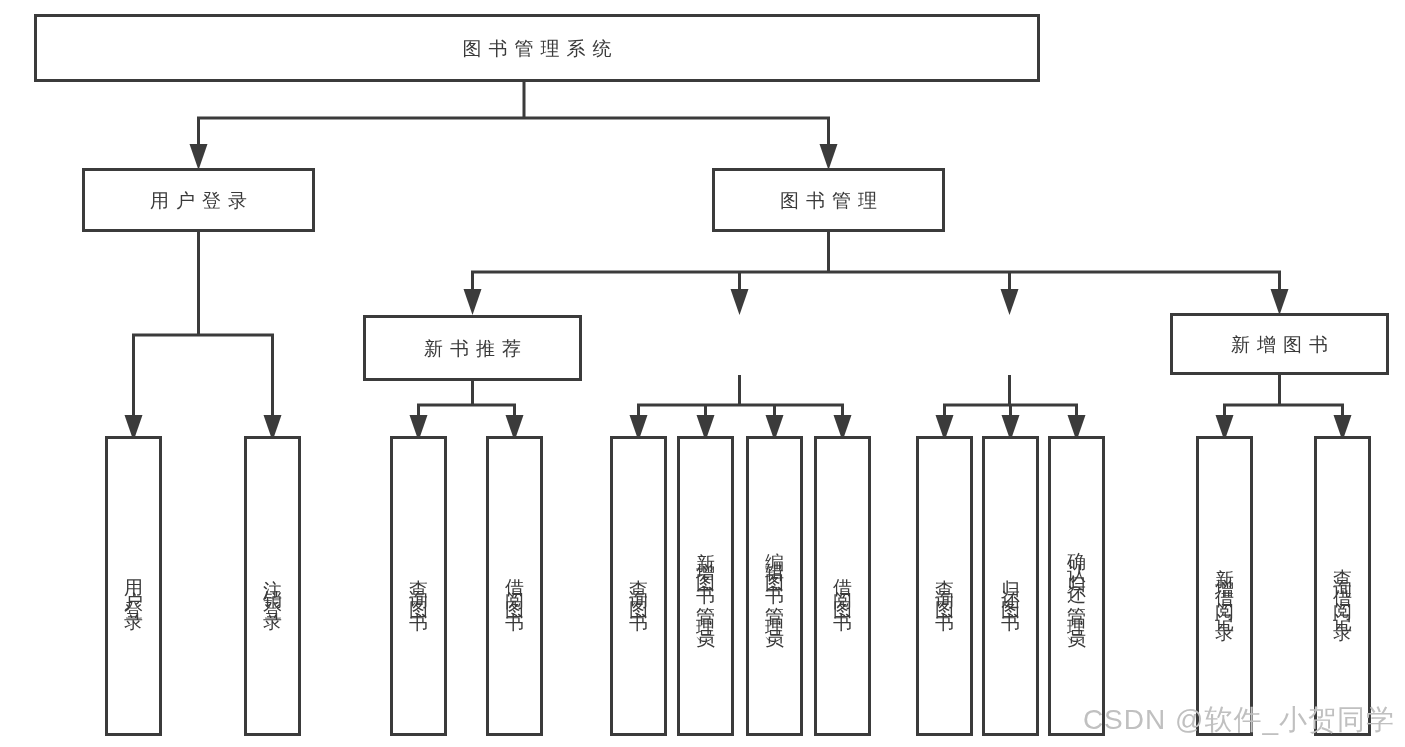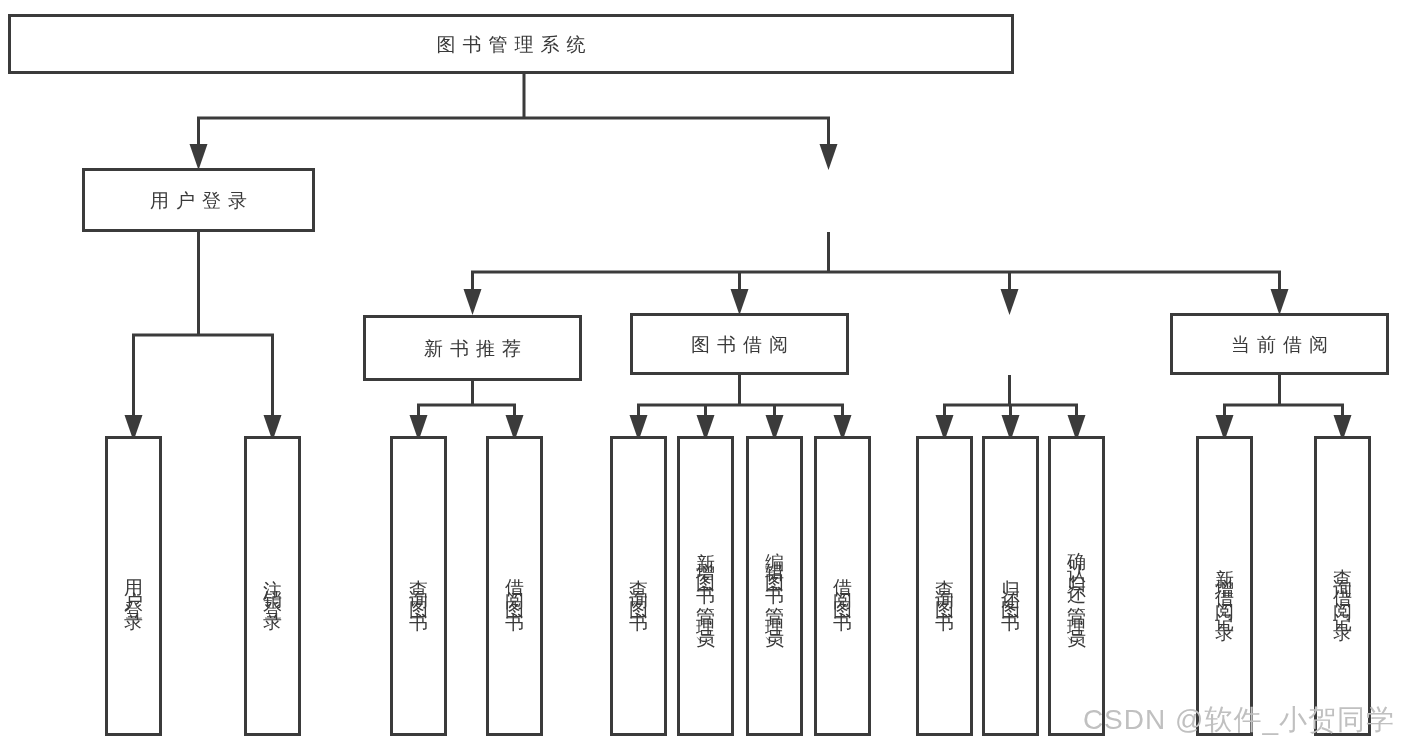--- a/index.html
+++ b/index.html
@@ -87,36 +87,36 @@
       <use href="#ah" x="774.5" y="441"></use>
       <use href="#ah" x="842.5" y="441"></use>
       <use href="#ah" x="944.5" y="441"></use>
       <use href="#ah" x="1010.5" y="441"></use>
       <use href="#ah" x="1076.5" y="441"></use>
       <use href="#ah" x="1224.5" y="441"></use>
       <use href="#ah" x="1342.5" y="441"></use>
     </g>
   </svg>
 
-  <div class="node" style="left:8px;top:14px;width:1006px;height:60px">
+  <div class="node" style="left:34px;top:14px;width:1006px;height:68px">
     <span>图书管理系统</span>
   </div>
 
   <div class="node" style="left:82px;top:168px;width:233px;height:64px">
     <span>用户登录</span>
   </div>
+  <div class="node" style="left:712px;top:168px;width:233px;height:64px">
+    <span>图书管理</span>
+  </div>
 
   <div class="node" style="left:363px;top:315px;width:219px;height:66px">
     <span>新书推荐</span>
   </div>
-  <div class="node" style="left:630px;top:313px;width:219px;height:62px">
-    <span>图书借阅</span>
-  </div>
   <div class="node" style="left:1170px;top:313px;width:219px;height:62px">
-    <span>当前借阅</span>
+    <span>新增图书</span>
   </div>
 
   <div class="leaf" style="left:105px">
     <span>用户登录</span>
   </div>
   <div class="leaf" style="left:244px">
     <span>注销登录</span>
   </div>
 
   <div class="leaf" style="left:390px">

